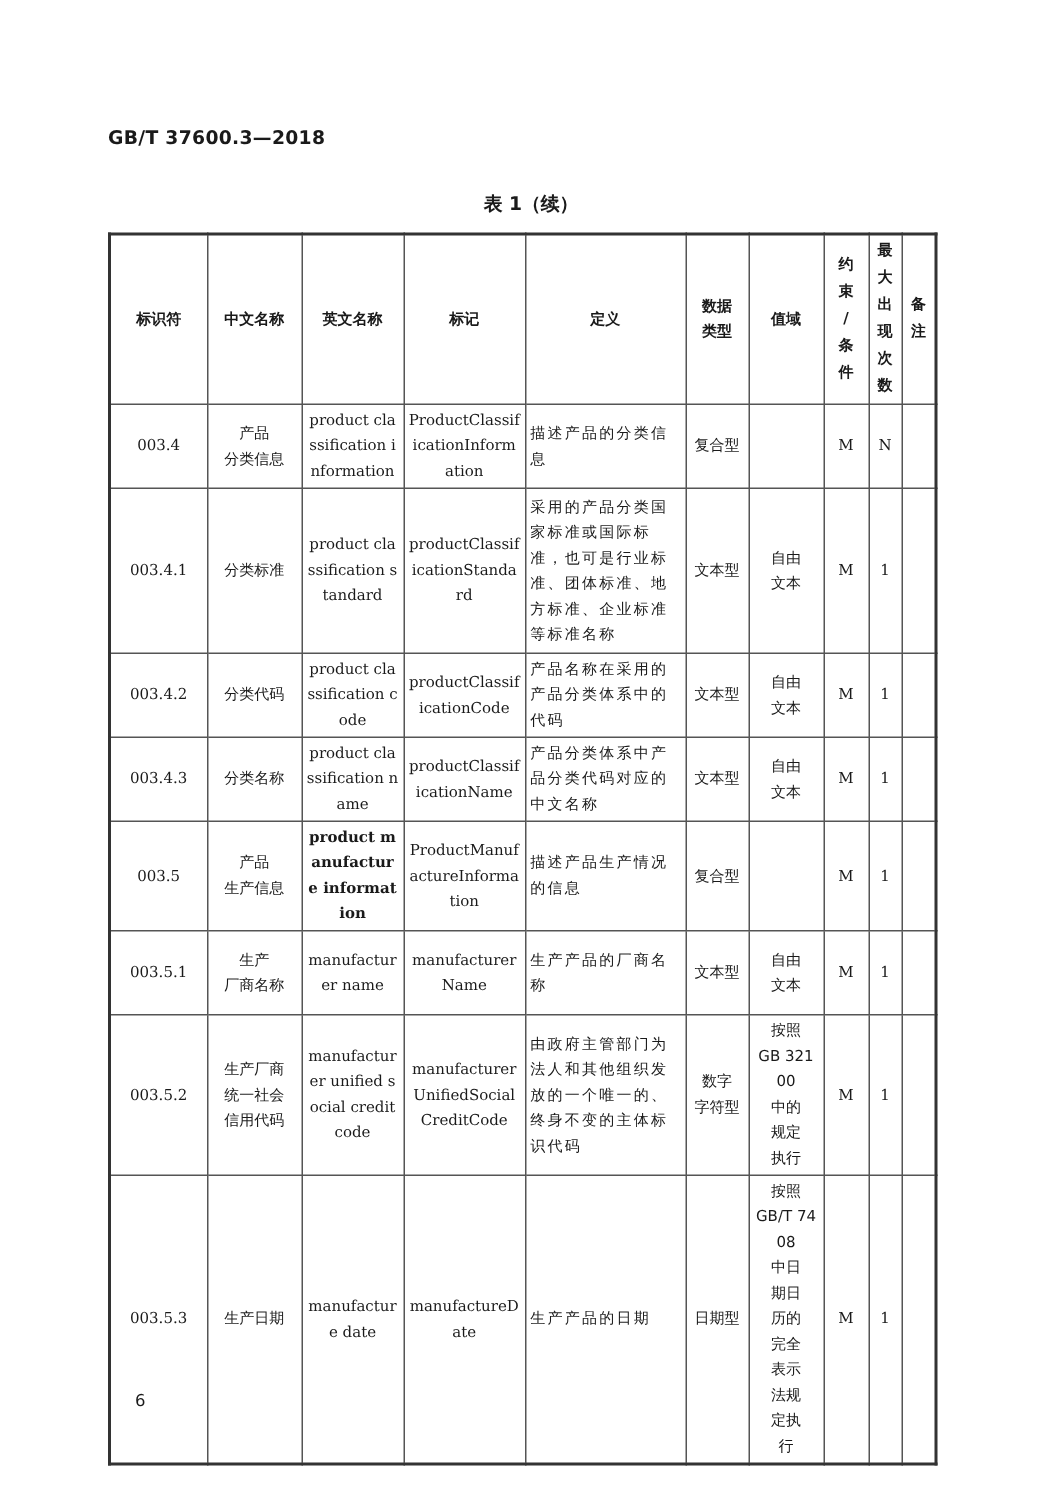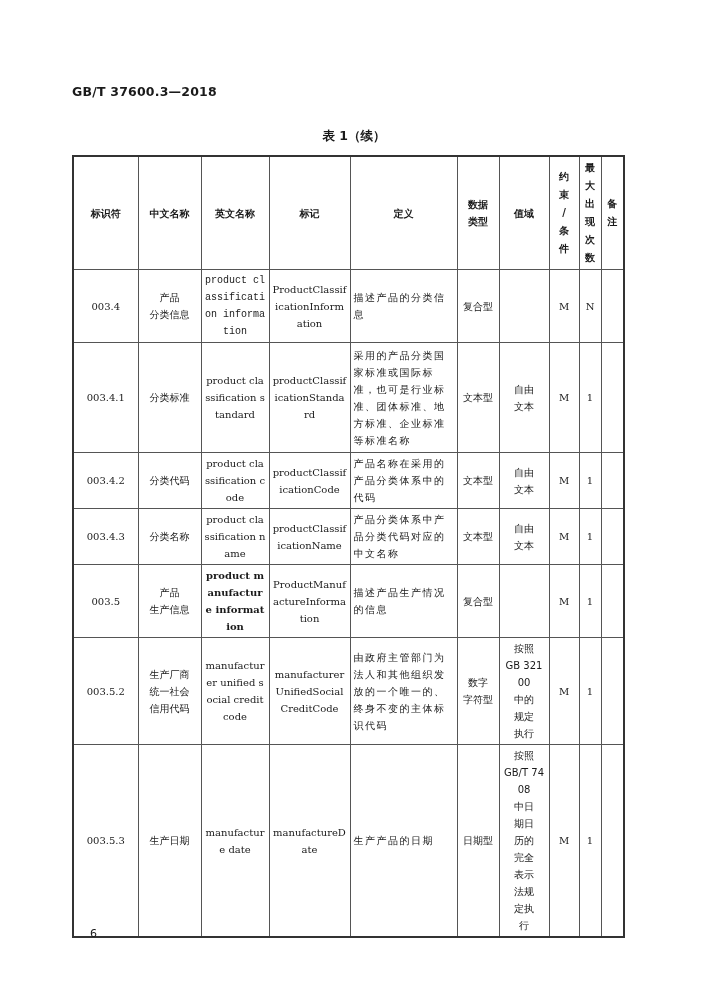--- a/index.html
+++ b/index.html
@@ -70,21 +70,21 @@
           <div class="vert" style="white-space:pre-line">备
 注</div>
         </th>
     </tr>
   </thead>
   <tbody id="tbody">
       <tr style="height: 53px;">
         <td style="white-space: pre-line;">003.4</td>
         <td class="zh" style="white-space: pre-line;">产品
 分类信息</td>
-        <td class="en" style="white-space: pre-line; font-family: Liberation Mono, monospace;">product classification information</td>
+        <td class="en" style="white-space: pre-line;">product classification information</td>
         <td class="en" style="white-space: pre-line;">ProductClassificationInformation</td>
         <td class="zh def" style="white-space: pre-line;">描述产品的分类信息</td>
         <td class="zh" style="white-space: pre-line;">复合型</td>
         <td class="zh" style="white-space: pre-line;"></td>
         <td style="white-space: pre-line;">M</td>
         <td style="white-space: pre-line;">N</td>
         <td style="white-space: pre-line;"></td>
       </tr>
       <tr style="height: 110px;">
         <td style="white-space: pre-line;">003.4.1</td>
@@ -127,20 +127,34 @@
       </tr>
       <tr style="height: 55px;">
         <td style="white-space: pre-line;">003.5</td>
         <td class="zh" style="white-space: pre-line;">产品
 生产信息</td>
         <td class="en" style="white-space: pre-line; font-weight: bold;">product manufacture information</td>
         <td class="en" style="white-space: pre-line;">ProductManufactureInformation</td>
         <td class="zh def" style="white-space: pre-line;">描述产品生产情况的信息</td>
         <td class="zh" style="white-space: pre-line;">复合型</td>
         <td class="zh" style="white-space: pre-line;"></td>
+        <td style="white-space: pre-line;">M</td>
+        <td style="white-space: pre-line;">1</td>
+        <td style="white-space: pre-line;"></td>
+      </tr>
+      <tr style="height: 56px;">
+        <td style="white-space: pre-line;">003.5.1</td>
+        <td class="zh" style="white-space: pre-line;">生产
+厂商名称</td>
+        <td class="en" style="white-space: pre-line;">manufacturer name</td>
+        <td class="en" style="white-space: pre-line;">manufacturerName</td>
+        <td class="zh def" style="white-space: pre-line;">生产产品的厂商名称</td>
+        <td class="zh" style="white-space: pre-line;">文本型</td>
+        <td class="zh" style="white-space: pre-line;">自由
+文本</td>
         <td style="white-space: pre-line;">M</td>
         <td style="white-space: pre-line;">1</td>
         <td style="white-space: pre-line;"></td>
       </tr>
       <tr style="height: 97px;">
         <td style="white-space: pre-line;">003.5.2</td>
         <td class="zh" style="white-space: pre-line; margin-left: 40px;">生产厂商
 统一社会
 信用代码</td>
         <td class="en" style="white-space: pre-line;">manufacturer unified social credit code</td>

